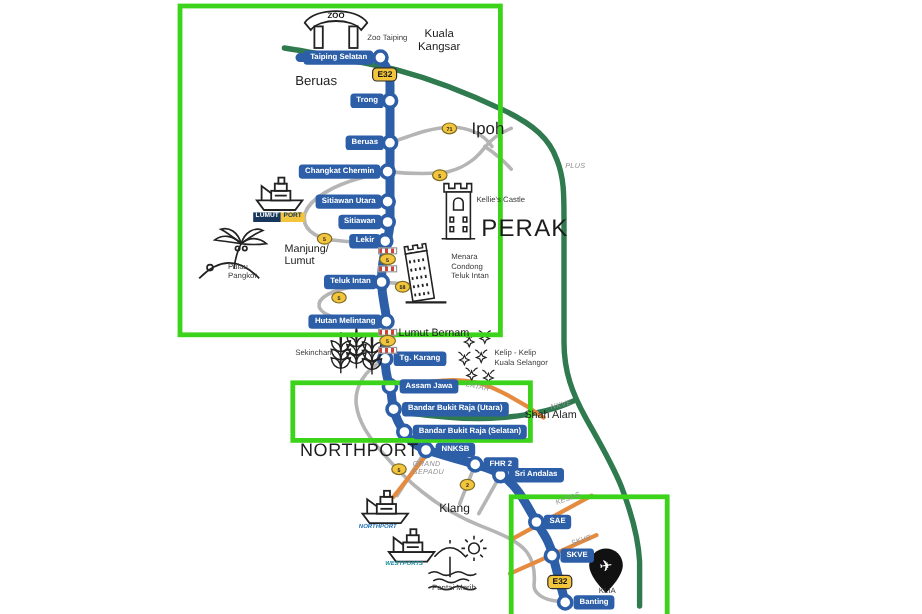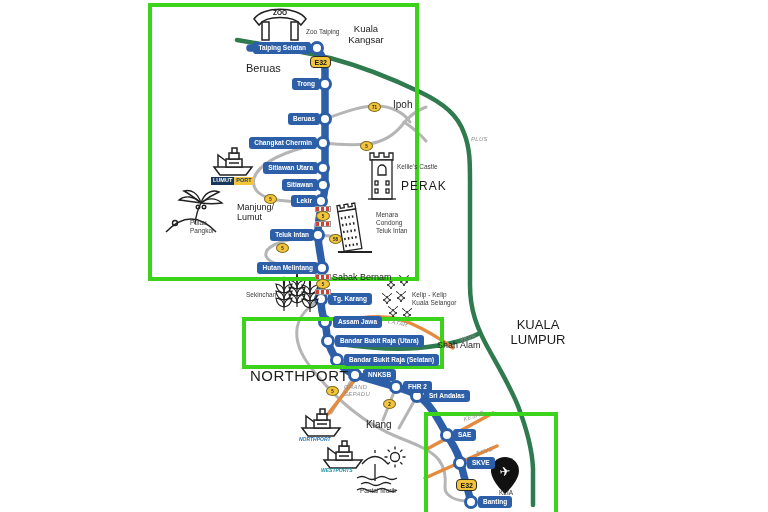--- a/index.html
+++ b/index.html
@@ -194,28 +194,27 @@
   <div class="pill" style="left:344px;top:354px;">Bandar Bukit Raja (Selatan)</div>
   <div class="pill" style="left:363px;top:369px;">NNKSB</div>
   <div class="pill" style="left:403px;top:381px;">FHR 2</div>
   <div class="pill" style="left:424px;top:390px;">Sri Andalas</div>
   <div class="pill" style="left:453px;top:429px;">SAE</div>
   <div class="pill" style="left:467px;top:457px;">SKVE</div>
   <div class="pill" style="left:478px;top:496px;">Banting</div>
 
   <div class="rg wrap" style="left:340px;top:24px;width:52px;font-size:9.5px;">Kuala Kangsar</div>
   <div class="rg" style="left:246px;top:62px;font-size:11px;">Beruas</div>
-  <div class="rg" style="left:393px;top:99px;font-size:10px;">Ipoh</div>
-  <div class="rg" style="left:401px;top:180px;font-size:12px;letter-spacing:1px;">PERAK</div>
-  <div class="rg wrap" style="left:505px;top:318px;width:66px;font-size:13px;">KUALA LUMPUR</div>
+  <div class="rg" style="left:393px;top:99px;font-size:14px;">Ipoh</div>
+  <div class="rg" style="left:401px;top:180px;font-size:20px;letter-spacing:1px;">PERAK</div>
   <div class="rg" style="left:250px;top:367px;font-size:15px;letter-spacing:.5px;">NORTHPORT</div>
   <div class="rg" style="left:437px;top:340px;font-size:9px;">Shah Alam</div>
   <div class="rg" style="left:366px;top:419px;font-size:10px;">Klang</div>
   <div class="rg wrap tl" style="left:237px;top:202px;width:46px;font-size:9px;">Manjung/ Lumut</div>
-  <div class="rg" style="left:332px;top:272px;font-size:9px;">Sabak Bernam</div>
+  <div class="rg" style="left:332px;top:272px;font-size:9px;">Lumut Bernam</div>
 
   <div class="sm" style="left:306px;top:28px;">Zoo Taiping</div>
   <div class="sm" style="left:397px;top:163px;">Kellie's Castle</div>
   <div class="sm wrap tl" style="left:376px;top:211px;width:38px;">Menara Condong Teluk Intan</div>
   <div class="sm wrap tl" style="left:190px;top:219px;width:30px;">Pulau Pangkor</div>
   <div class="sm" style="left:246px;top:291px;">Sekinchan</div>
   <div class="sm wrap tl" style="left:412px;top:291px;width:50px;">Kelip - Kelip Kuala Selangor</div>
   <div class="sm" style="left:360px;top:487px;">Pantai Morib</div>
   <div class="sm wrap" style="left:494px;top:489px;width:24px;">KLIA</div>
 

